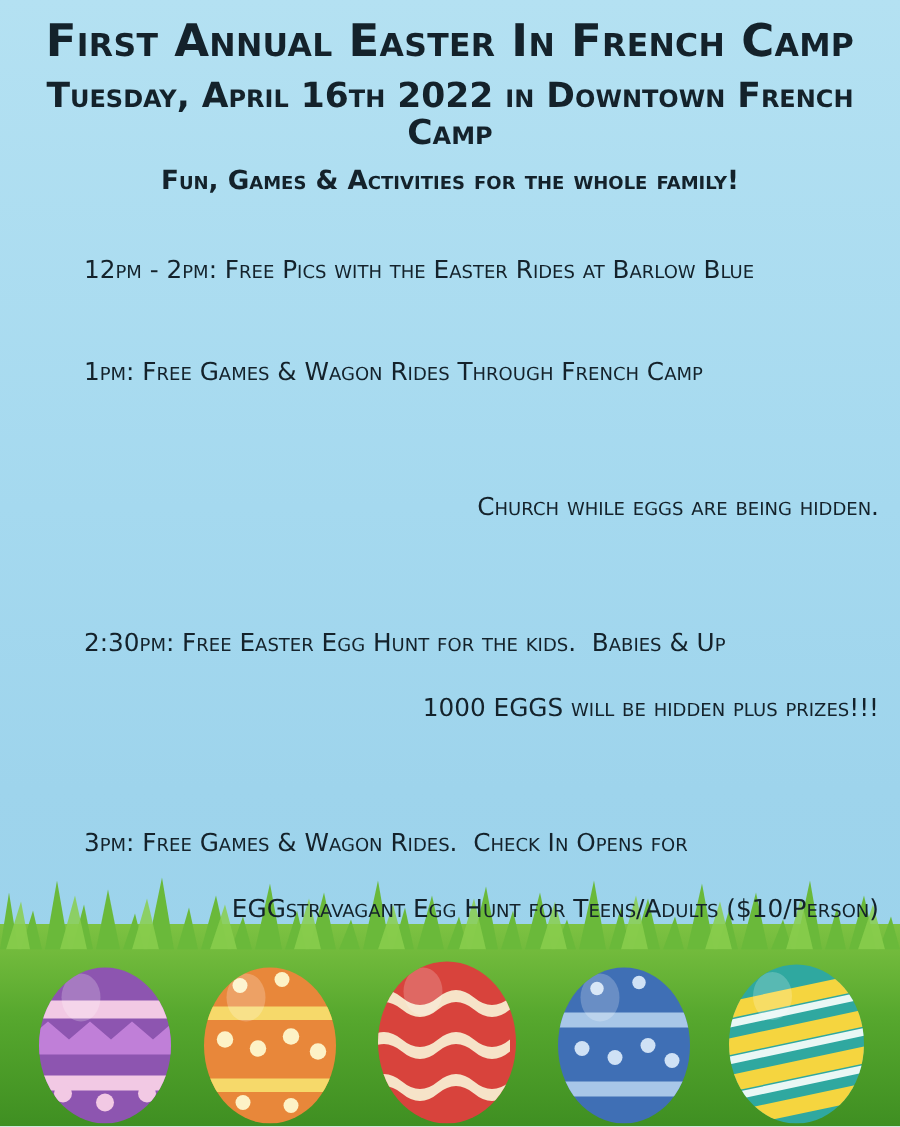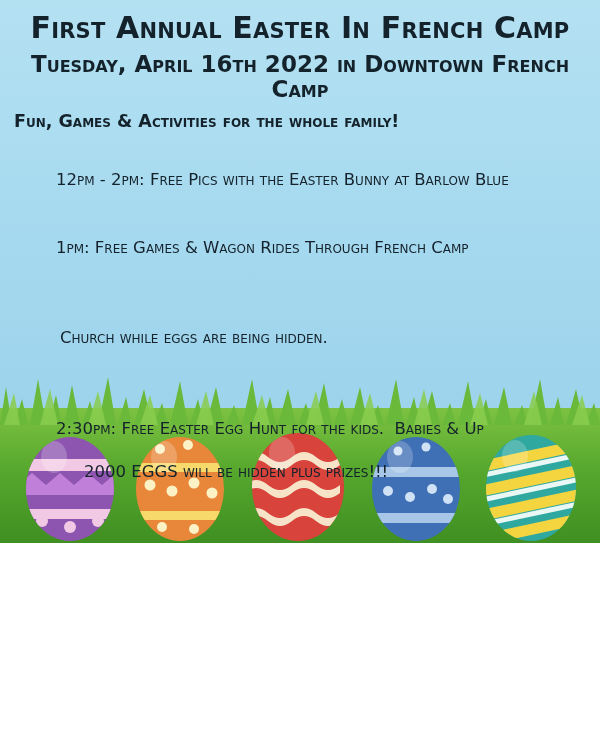--- a/index.html
+++ b/index.html
@@ -8,21 +8,21 @@
   }
   body {
     width: 600px;
     height: 751px;
     overflow: hidden;
     font-family: "DejaVu Sans", sans-serif;
   }
   .poster {
     position: relative;
     width: 600px;
-    height: 543px;
+    height: 751px;
     background: #a9dcf0;
     background: linear-gradient(180deg, #b4e1f2 0%, #a5d9ef 45%, #9ed4ec 70%, #9ad2eb 100%);
     overflow: hidden;
   }
 
   
   .grass {
     position: absolute;
     left: 0;
     bottom: 0;
@@ -81,38 +81,40 @@
     font-weight: 700;
     text-align: center;
     color: #14222b;
     font-variant: small-caps;
   }
   .tagline {
     margin-top: 10px;
     font-size: 17.5px;
     line-height: 1.1;
     font-weight: 600;
+    text-align: center;
     color: #14222b;
     font-variant: small-caps;
   }
   .schedule {
     margin-top: 16px;
     font-size: 16.5px;
     line-height: 1.32;
     font-weight: 500;
     color: #14222b;
     font-variant: small-caps;
   }
   .sched-item {
     margin-bottom: 3px;
     white-space: pre-wrap;
   }
   .sched-item .cont {
     display: block;
     padding-left: 46px;
+    text-align: right;
   }
 </style>
 </head>
 <body>
 
 <div class="poster">
 
   <div class="grass"></div>
   <div class="grass-top">
     <svg viewBox="0 0 600 60" preserveAspectRatio="none" aria-hidden="true">
@@ -281,35 +283,39 @@
 
     <div class="title">First Annual Easter in French Camp</div>
 
     <div class="subtitle">Tuesday, April 16th 2022 in Downtown French Camp</div>
 
     <div class="tagline">Fun, Games &amp; Activities for the whole family!</div>
 
     <div class="schedule">
 
       <div class="sched-item">
-        <span>12pm - 2pm: Free Pics with the Easter Bunny at Barlow Blue</span>
+        <span>12pm - 2pm: Free Pics with the Easter Rides at Barlow Blue</span>
       </div>
 
       <div class="sched-item">
         <span>1pm: Free Games &amp; Wagon Rides Through French Camp</span>
       </div>
 
       <div class="sched-item">
         <span class="cont">Church while eggs are being hidden.</span>
       </div>
 
       <div class="sched-item">
         <span>2:30pm: Free Easter Egg Hunt for the kids.  Babies &amp; Up</span>
-        <span class="cont" style="padding-left:70px;">2000 EGGS will be hidden plus prizes!!!</span>
-      </div>
-
+        <span class="cont" style="padding-left:70px;">1000 EGGS will be hidden plus prizes!!!</span>
+      </div>
+
+      <div class="sched-item">
+        <span>3pm: Free Games &amp; Wagon Rides.  Check In Opens for</span>
+        <span class="cont">EGGstravagant Egg Hunt for Teens/Adults ($10/Person)</span>
+      </div>
 
 
     </div>
 
   </div>
 
 </div>
 
 </body></html>

